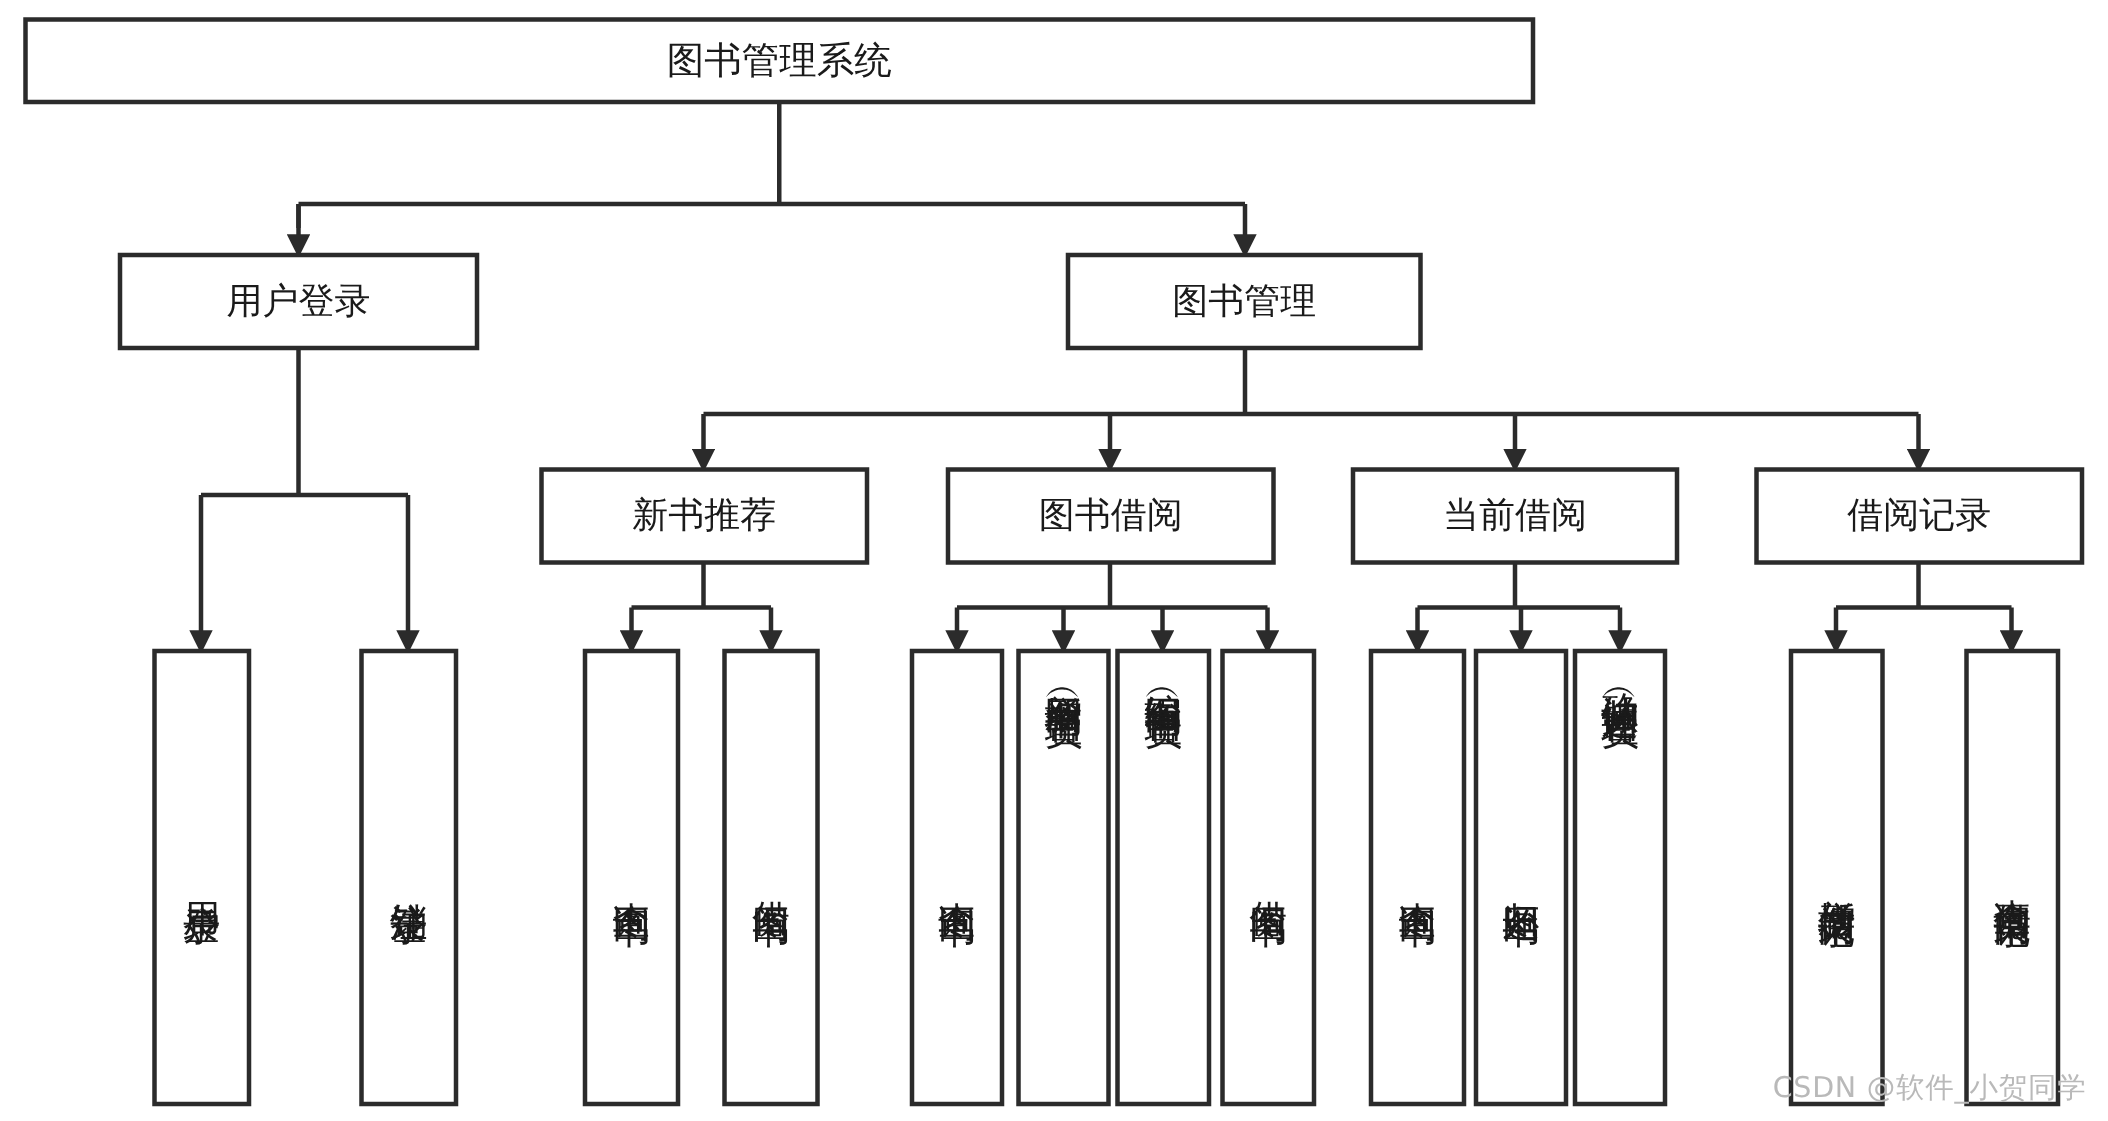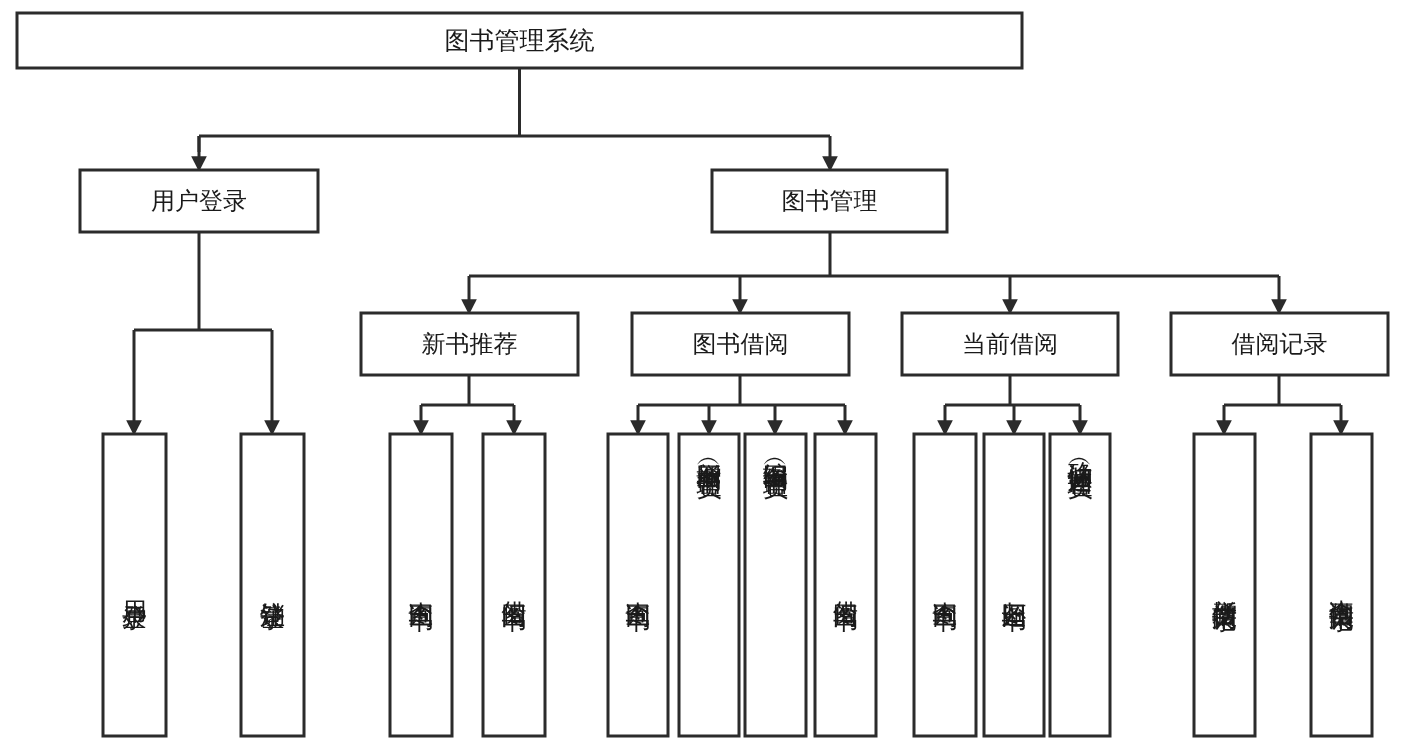--- a/index.html
+++ b/index.html
@@ -177,13 +177,14 @@
   <div class="leaf-cell" style="left:1050px;top:434px;width:60px;height:302px;align-items:flex-start;">
     <span class="leaf-label" style="margin-top:8px;">确认归还（管理员）</span>
   </div>
   <div class="leaf-cell" style="left:1194px;top:434px;width:61px;height:302px;">
     <span class="leaf-label">新增借阅记录</span>
   </div>
   <div class="leaf-cell" style="left:1311px;top:434px;width:61px;height:302px;">
     <span class="leaf-label">查询借阅记录</span>
   </div>
 
+  <div id="watermark">CSDN @软件_小贺同学</div>
 </div>
 
 </body></html>

